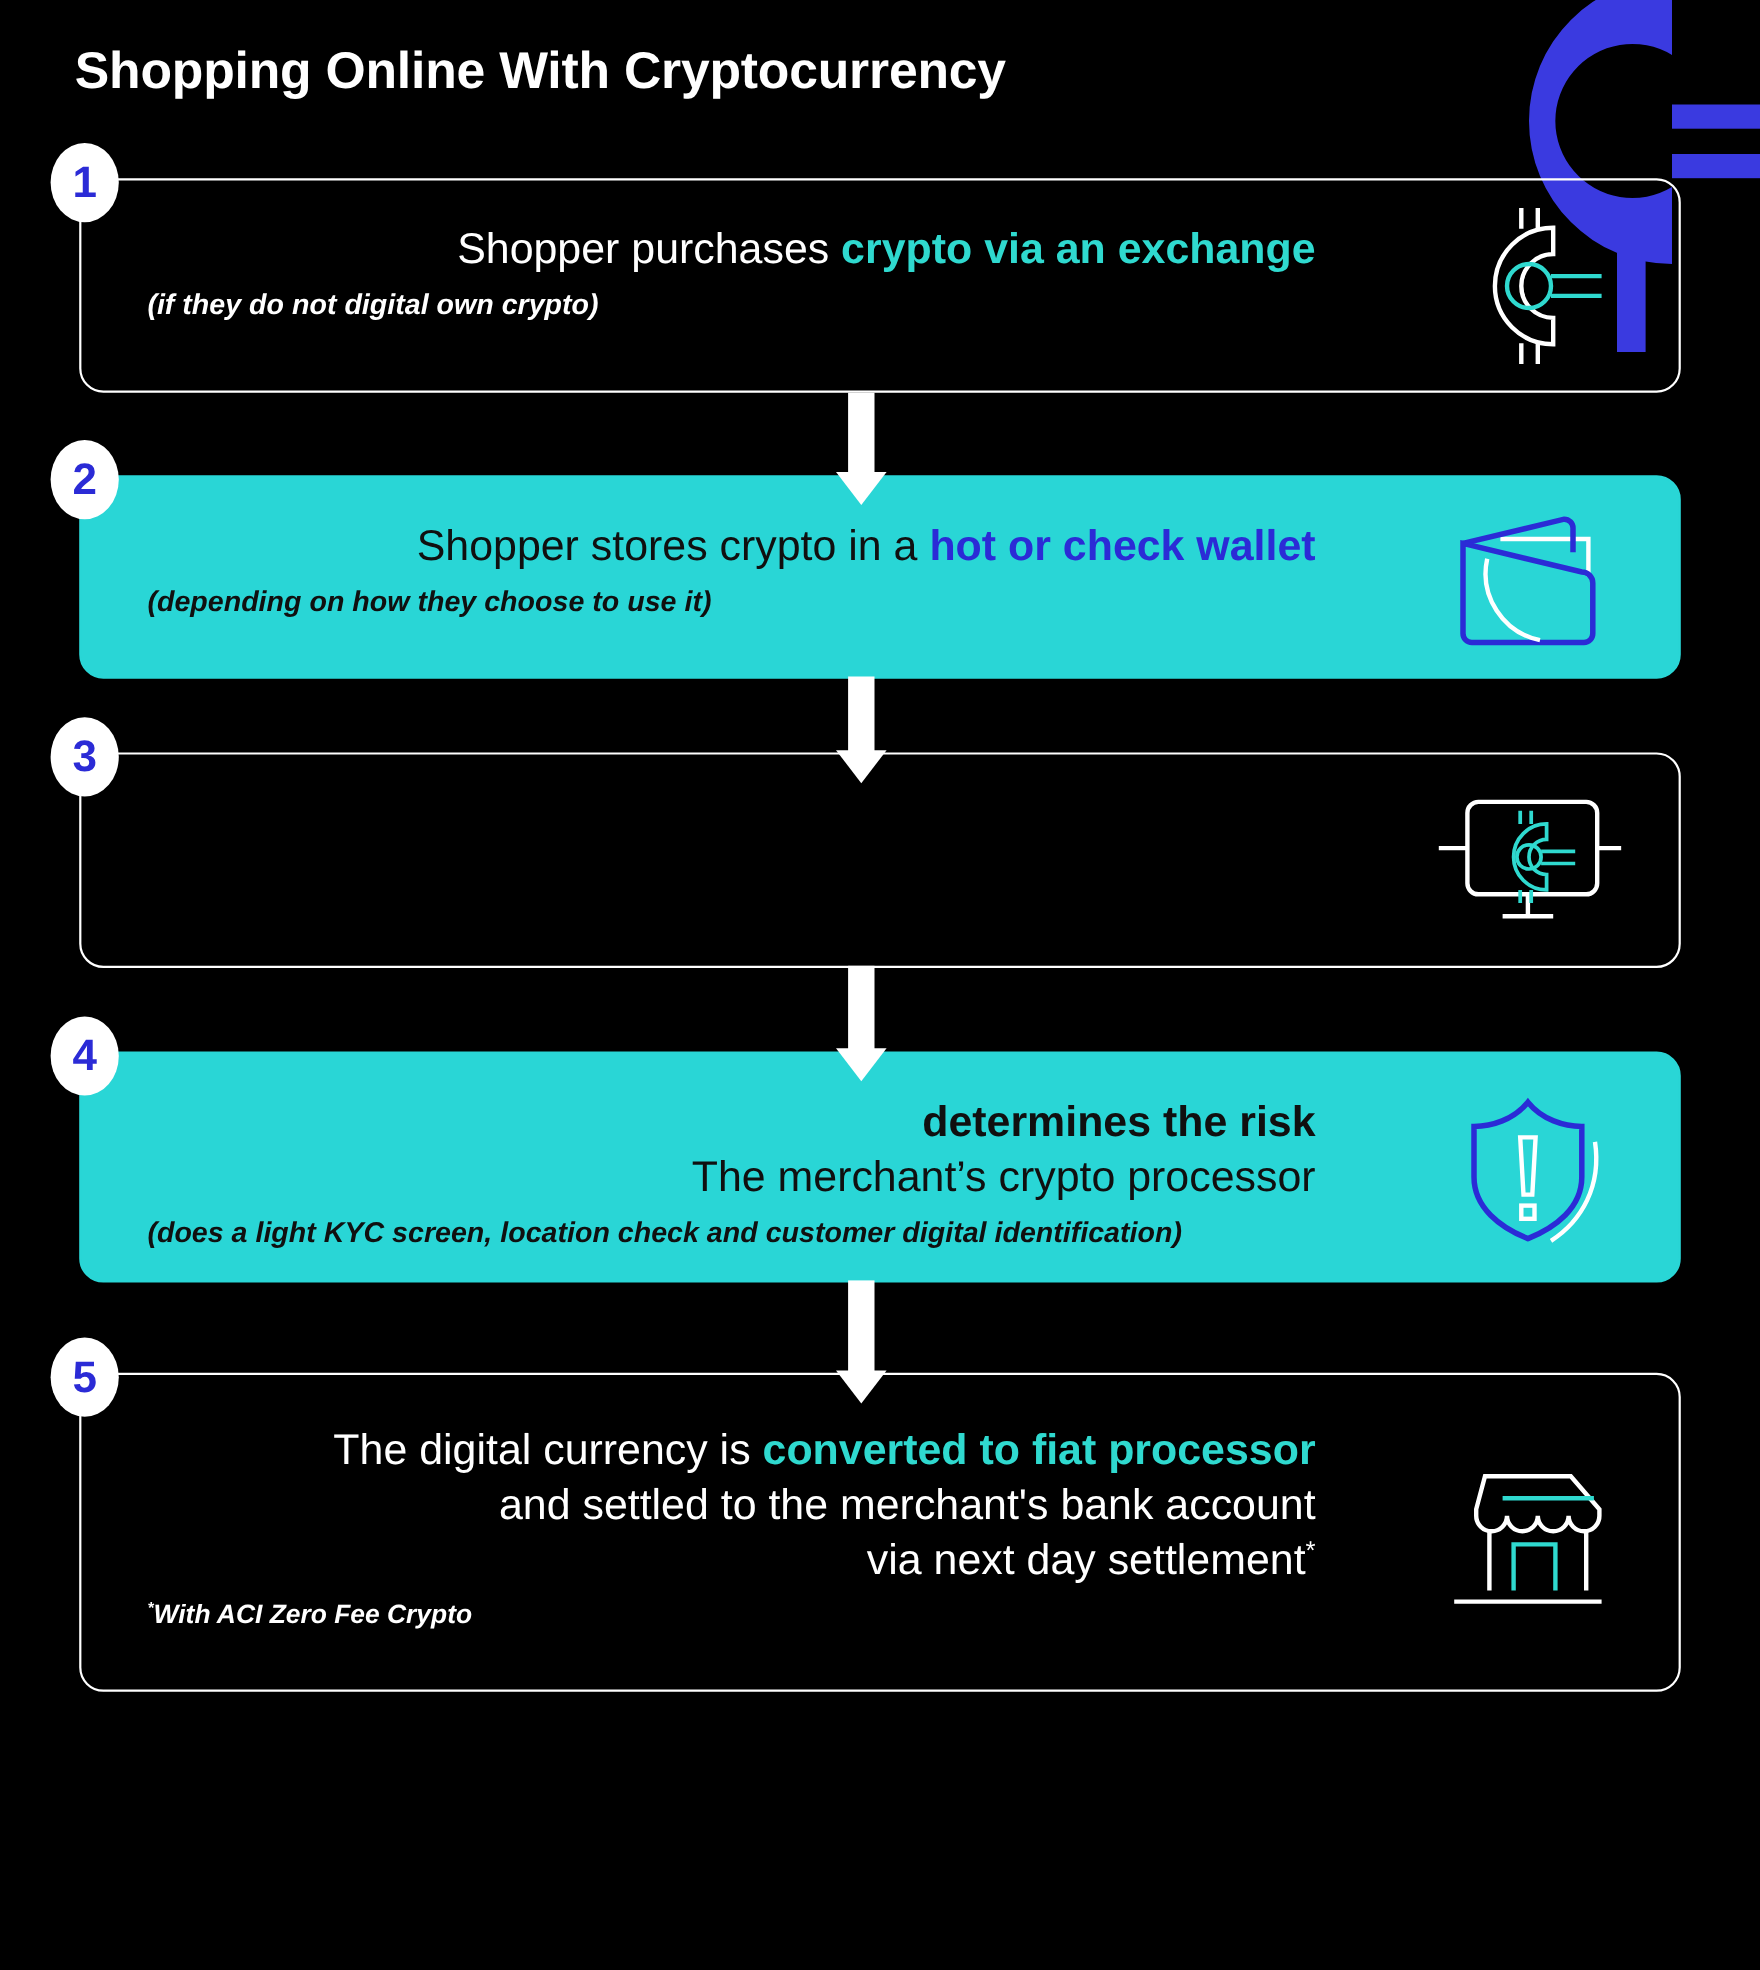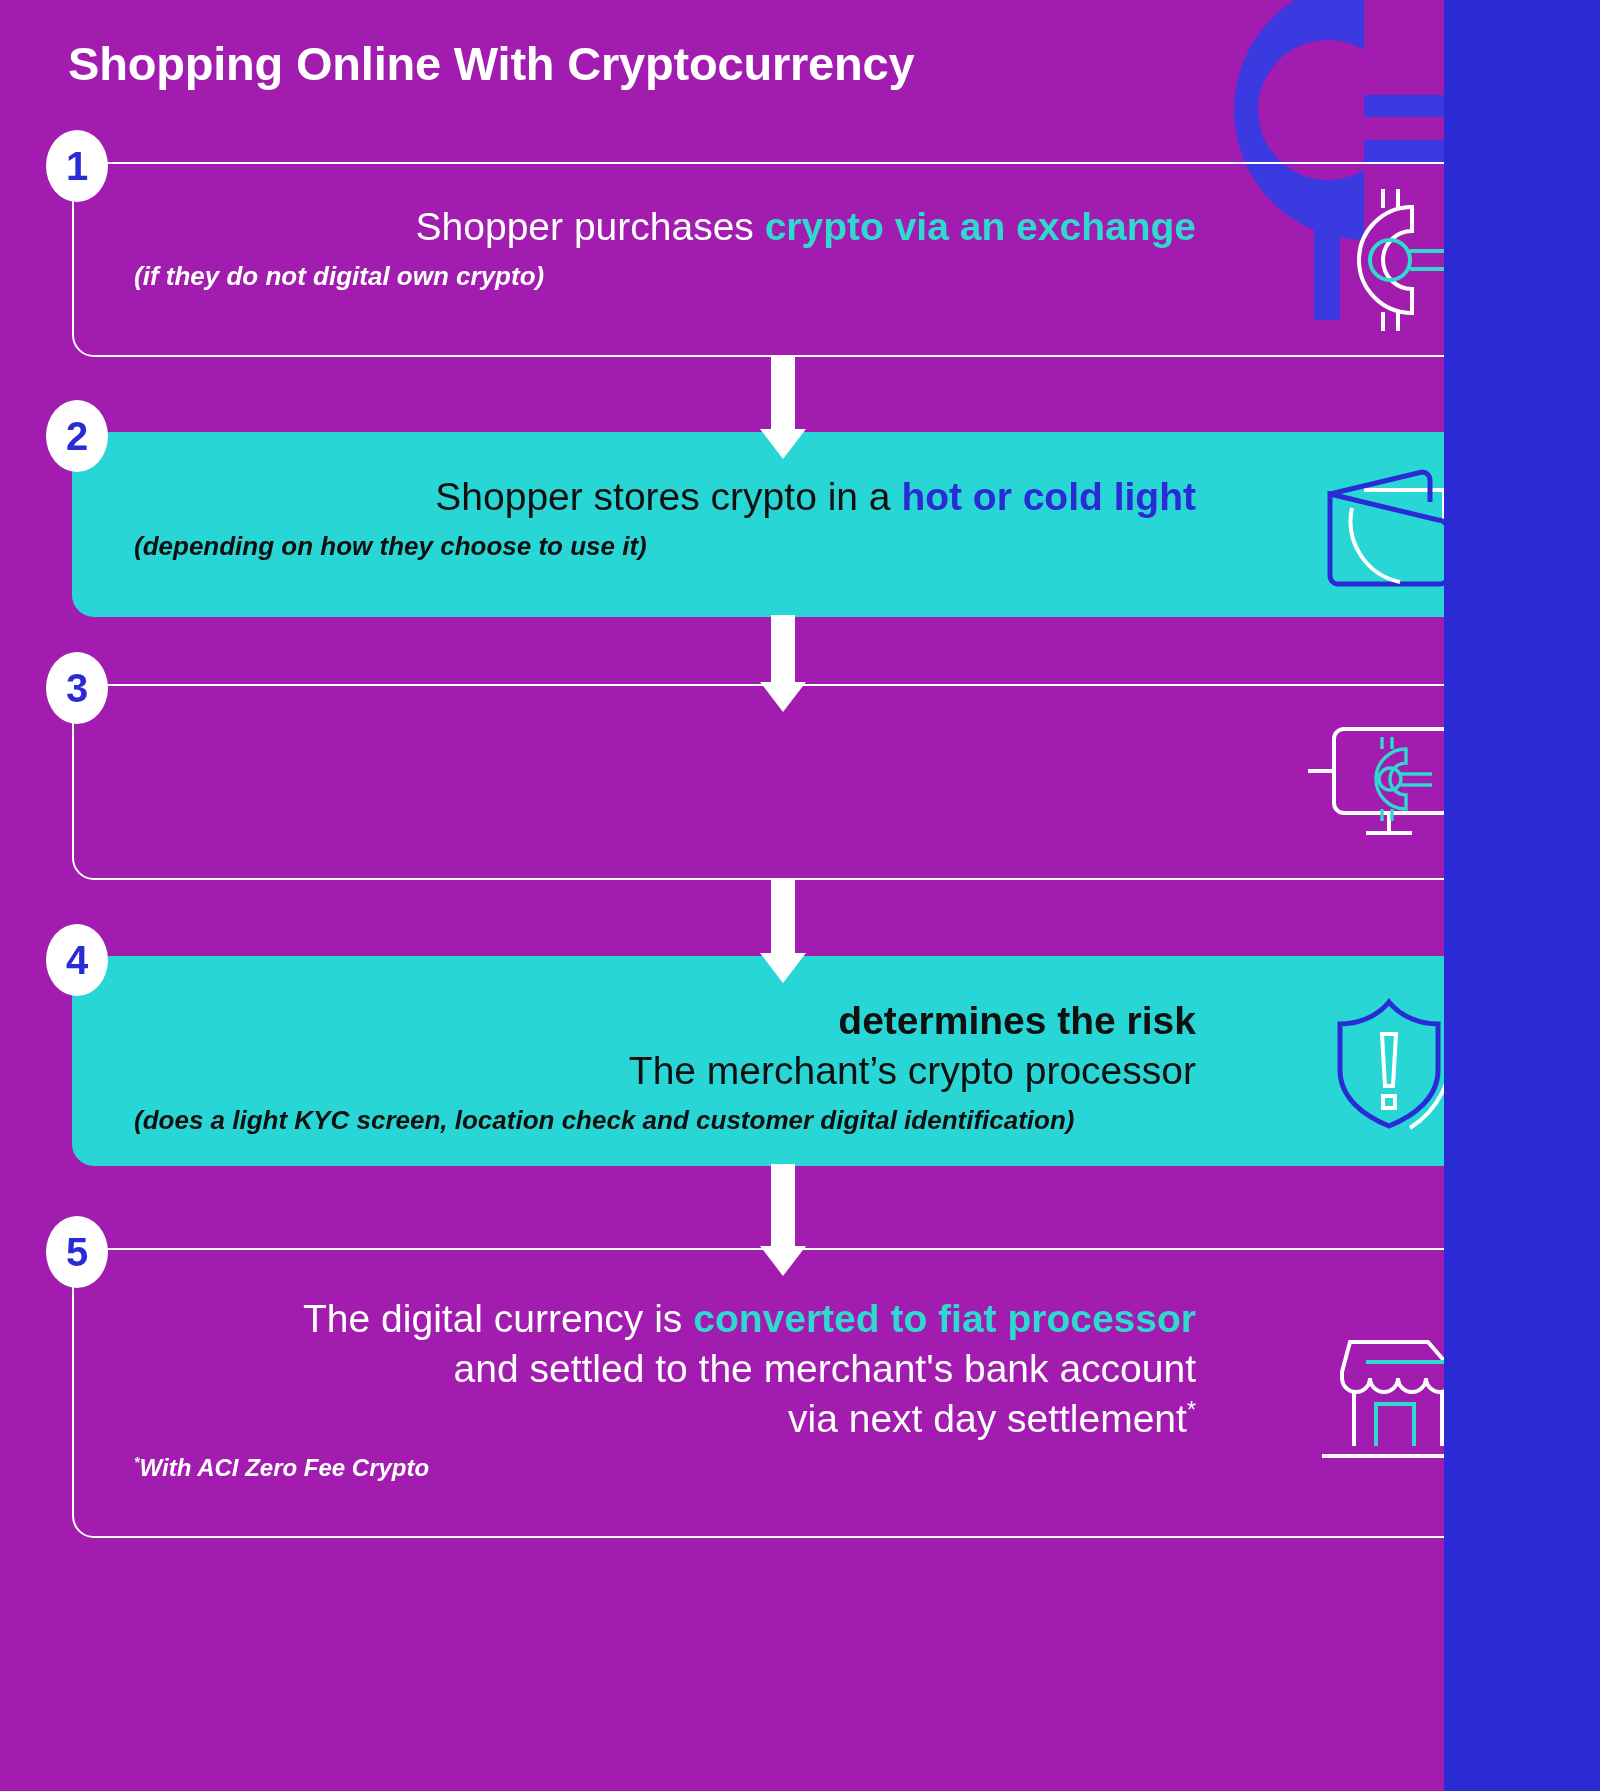--- a/index.html
+++ b/index.html
@@ -5,23 +5,23 @@
   * { box-sizing: border-box; margin: 0; padding: 0; }
   html, body {
     width: 1600px;
     height: 1791px;
     background: #2b2bd6;
     font-family: "Liberation Sans", sans-serif;
     overflow: hidden;
   }
   .canvas {
     position: relative;
-    width: 1444px;
+    width: 1600px;
     height: 1791px;
-    background: #a21caf;
+    background: #000000;
     overflow: hidden;
   }
 
   
   .bg-glyph {
     position: absolute;
     top: -60px;
     right: -40px;
     width: 420px;
     height: 420px;
@@ -224,21 +224,21 @@
 
     <div class="arrow" id="arrow-1">
       <div class="shaft"></div>
       <div class="head"></div>
     </div>
 
     <div class="step filled" id="step-2">
       <div class="badge">2</div>
       <div class="step-body">
         <div class="line">
-          <span>Shopper stores crypto in a </span><span class="hl-blue">hot or cold light</span>
+          <span>Shopper stores crypto in a </span><span class="hl-blue">hot or check wallet</span>
         </div>
         <div class="sub">(depending on how they choose to use it)</div>
       </div>
       <div class="step-icon">
         <svg viewBox="0 0 170 150">
           <g fill="none" stroke="#ffffff" stroke-width="4">
             <polyline points="60,40 140,40 140,74"></polyline>
           </g>
           <g fill="none" stroke="#2b2bd6" stroke-width="5">
             <path d="M26 44 L118 22 A8 8 0 0 1 126 30 L126 52"></path>

